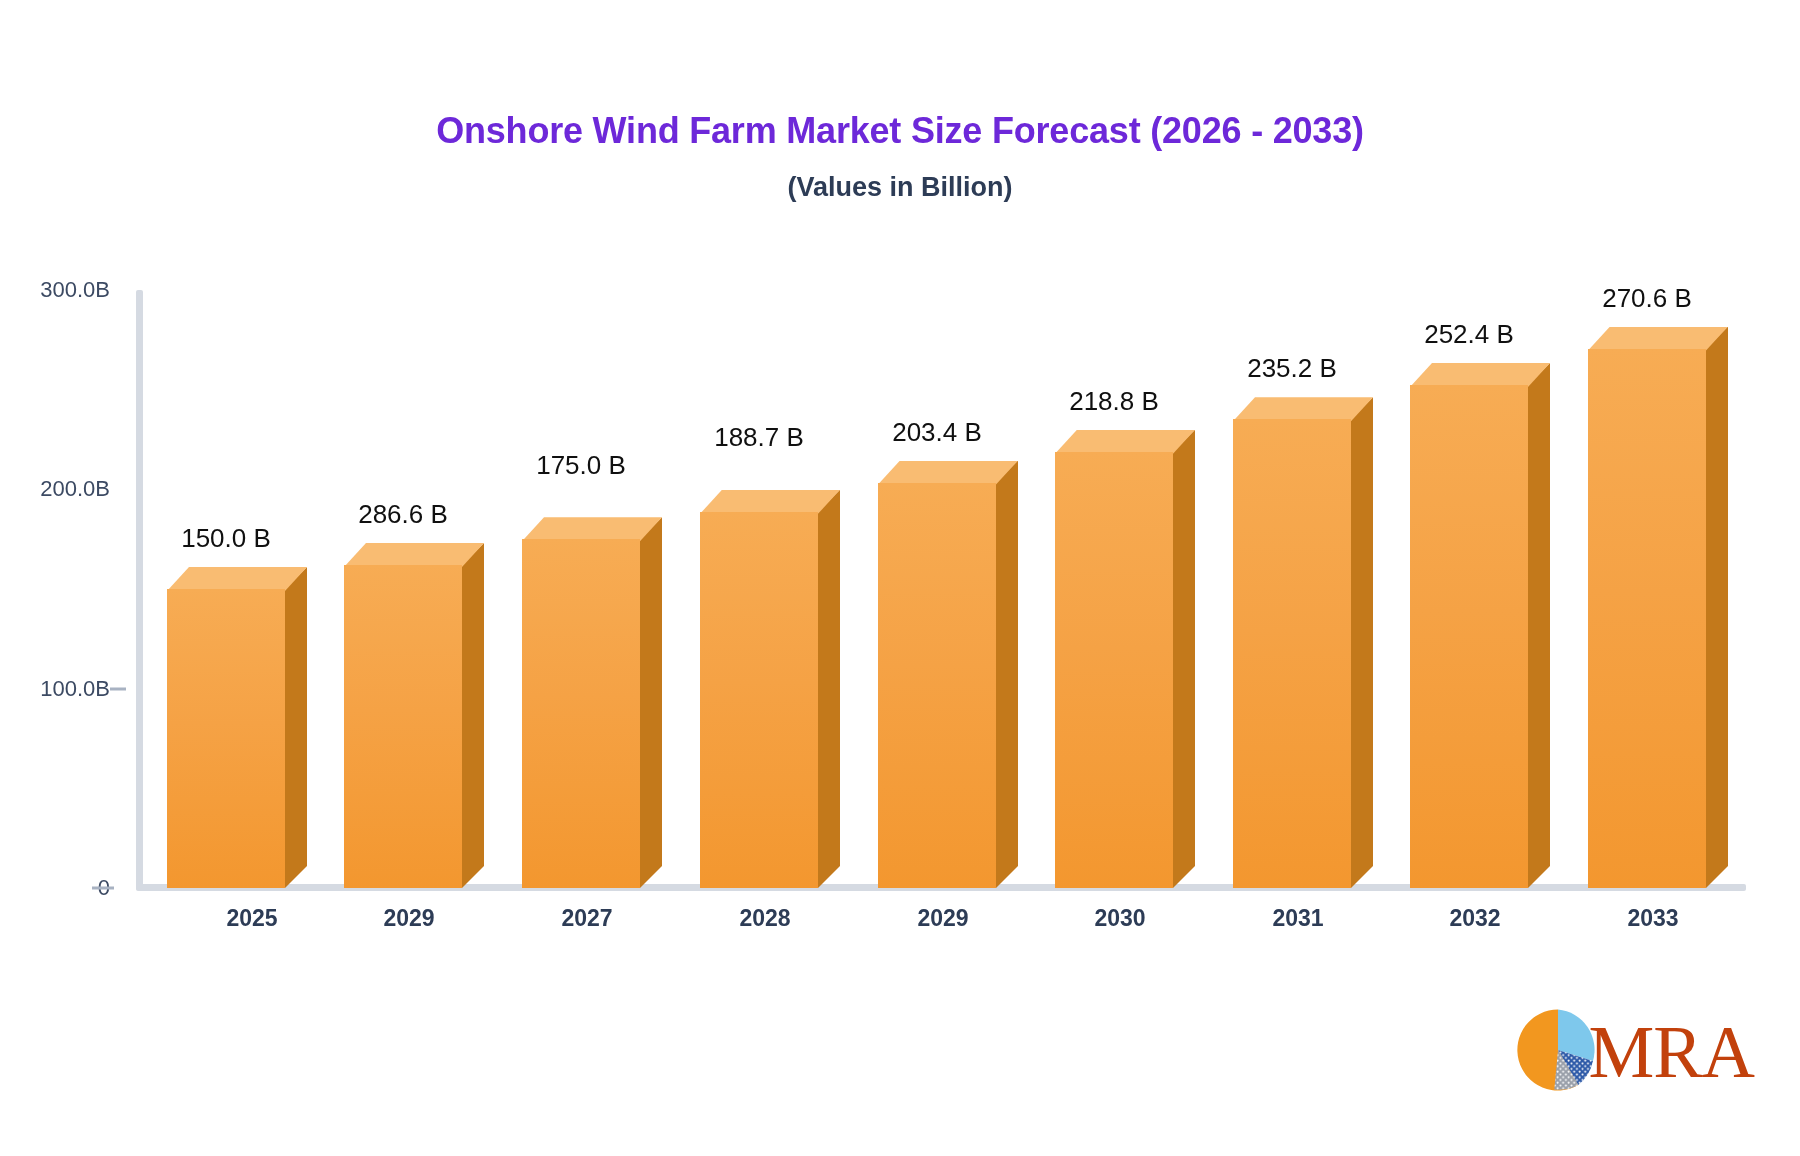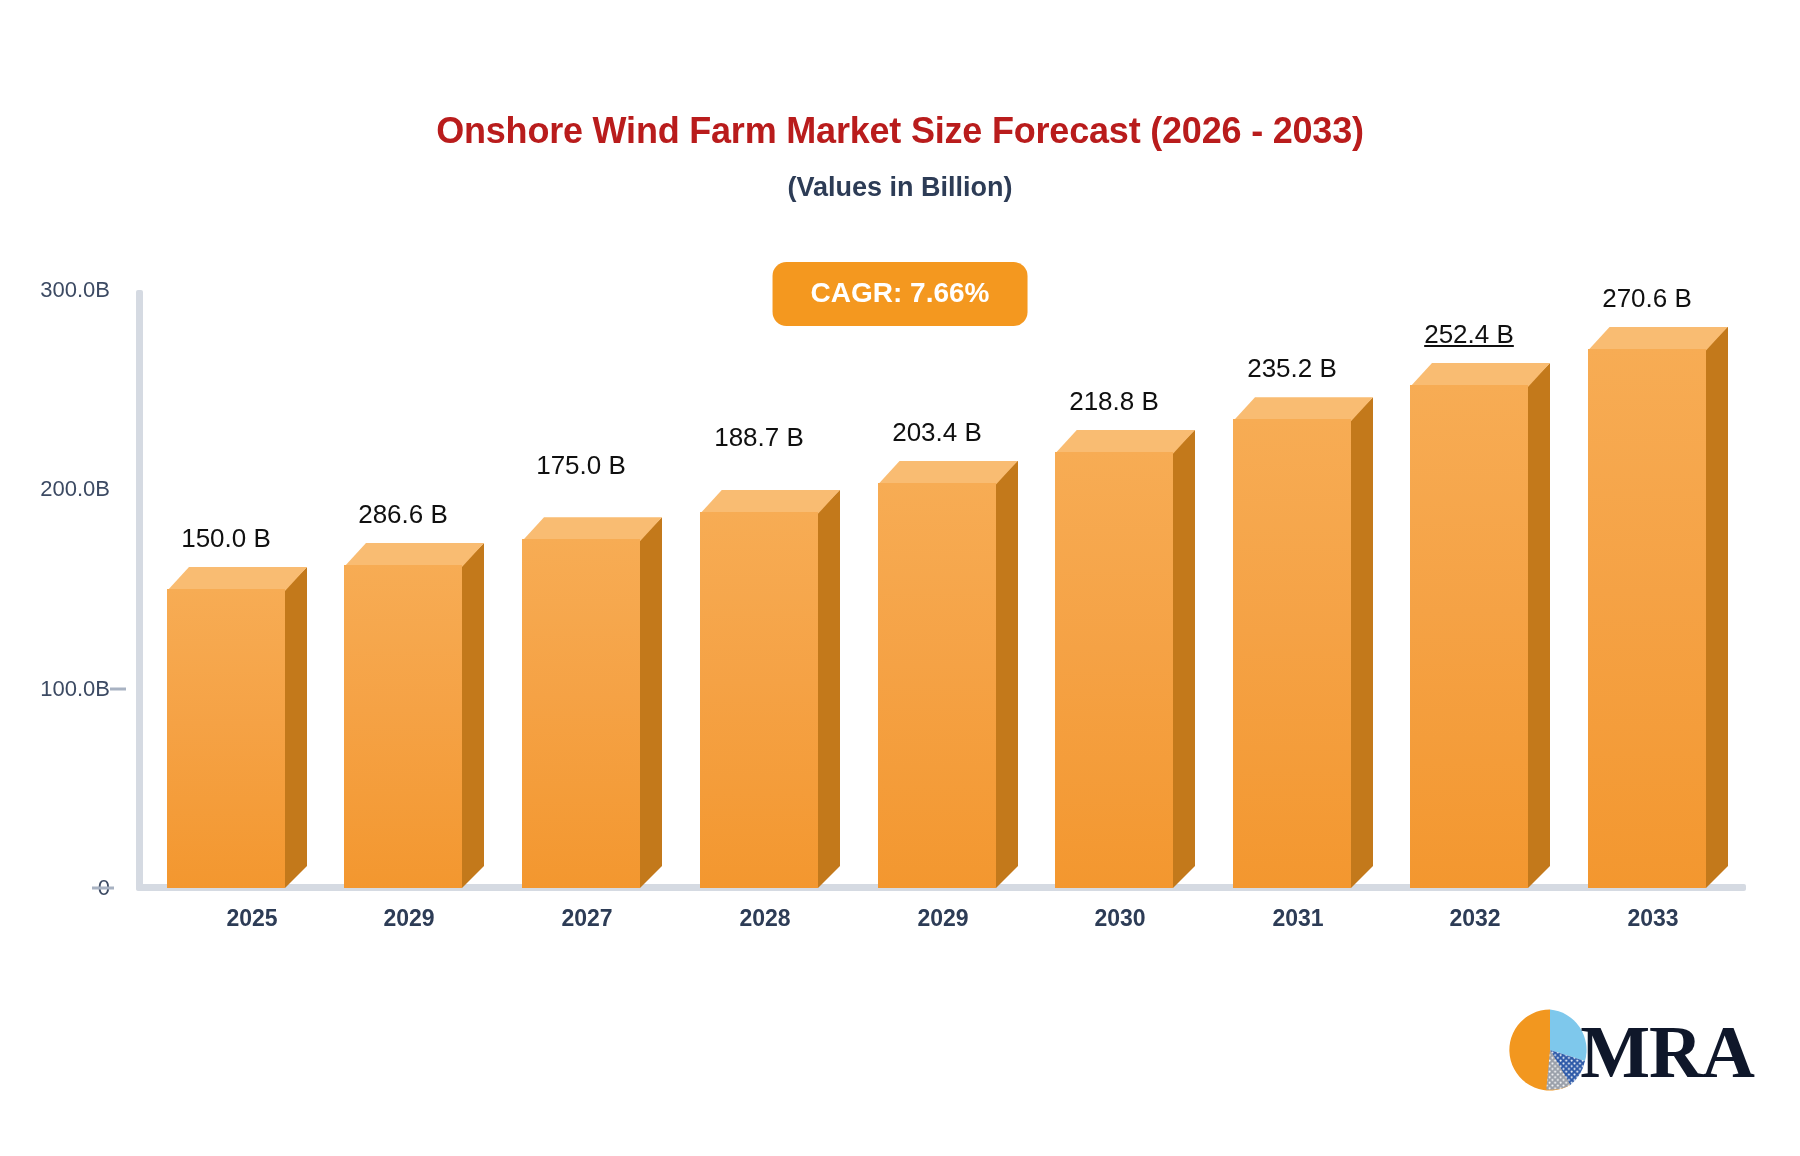--- a/index.html
+++ b/index.html
@@ -22,21 +22,21 @@
 
   
   .chart-title {
     position: absolute;
     top: 110px;
     left: 0;
     width: 1800px;
     text-align: center;
     font-size: 36px;
     font-weight: bold;
-    color: #b91c1c;
+    color: #6d28d9;
     letter-spacing: -0.2px;
   }
   .chart-subtitle {
     position: absolute;
     top: 172px;
     left: 0;
     width: 1800px;
     text-align: center;
     font-size: 27px;
     font-weight: bold;
@@ -141,36 +141,35 @@
     right: 46px;
     bottom: 56px;
     display: flex;
     align-items: center;
     gap: 0px;
   }
   .logo-mark { display: block; }
   .logo-text {
     font-family: "Liberation Serif", serif;
     font-size: 74px;
-    font-weight: bold;
-    color: #0f172a;
+    font-weight: normal;
+    color: #c2410c;
     line-height: 1;
     margin-left: -16px;
     letter-spacing: -1px;
   }
 </style>
 </head>
 <body>
 
 <div id="chart-root">
 
   <div class="chart-title">Onshore Wind Farm Market Size Forecast (2026 - 2033)</div>
   <div class="chart-subtitle">(Values in Billion)</div>
 
-  <div class="cagr-badge">CAGR: 7.66%</div>
 
   <div class="plot">
     <div class="y-axis-line"></div>
     <div class="x-axis-line"></div>
     <div id="y-ticks">
         <div class="y-tick-label" style="top: 290px;">300.0B</div>
         <div class="y-tick-label" style="top: 489.333px;">200.0B</div>
         <div class="y-tick-label" style="top: 688.667px;">100.0B</div>
         <div class="y-tick-mark" style="top: 688.667px; left: 110px;"></div>
         <div class="y-tick-label" style="top: 888px;">0</div>
@@ -217,21 +216,21 @@
           <div style="position: absolute; left: 118px; top: 0px; width: 22px; height: 490.832px; background: rgb(195, 121, 27); clip-path: polygon(0px 22px, 100% 0px, 100% calc(100% - 22px), 0px 100%);"></div>
           <div style="position: absolute; left: 0px; top: 0px; width: 140px; height: 24px; background: rgb(249, 188, 114); clip-path: polygon(22px 0px, 100% 0px, calc(100% - 22px) 100%, 0px 100%);"></div>
           <div class="bar-front" style="width: 118px; height: 468.832px;"></div>
         </div>
         <div class="bar-label" style="left: 1292px; top: 353.168px;">235.2 B</div>
         <div class="bar-group" style="left: 1410px; top: 362.883px; width: 140px; height: 525.117px;">
           <div style="position: absolute; left: 118px; top: 0px; width: 22px; height: 525.117px; background: rgb(195, 121, 27); clip-path: polygon(0px 22px, 100% 0px, 100% calc(100% - 22px), 0px 100%);"></div>
           <div style="position: absolute; left: 0px; top: 0px; width: 140px; height: 24px; background: rgb(249, 188, 114); clip-path: polygon(22px 0px, 100% 0px, calc(100% - 22px) 100%, 0px 100%);"></div>
           <div class="bar-front" style="width: 118px; height: 503.117px;"></div>
         </div>
-        <div class="bar-label" style="left: 1469px; top: 318.883px; text-decoration: underline;">252.4 B</div>
+        <div class="bar-label" style="left: 1469px; top: 318.883px;">252.4 B</div>
         <div class="bar-group" style="left: 1588px; top: 326.604px; width: 140px; height: 561.396px;">
           <div style="position: absolute; left: 118px; top: 0px; width: 22px; height: 561.396px; background: rgb(195, 121, 27); clip-path: polygon(0px 22px, 100% 0px, 100% calc(100% - 22px), 0px 100%);"></div>
           <div style="position: absolute; left: 0px; top: 0px; width: 140px; height: 24px; background: rgb(249, 188, 114); clip-path: polygon(22px 0px, 100% 0px, calc(100% - 22px) 100%, 0px 100%);"></div>
           <div class="bar-front" style="width: 118px; height: 539.396px;"></div>
         </div>
         <div class="bar-label" style="left: 1647px; top: 282.604px;">270.6 B</div>
       </div>
     <div id="x-ticks">
         <div class="x-tick-label" style="left: 232px; margin-left: 20px;">2025</div>
         <div class="x-tick-label" style="left: 409px;">2029</div>

